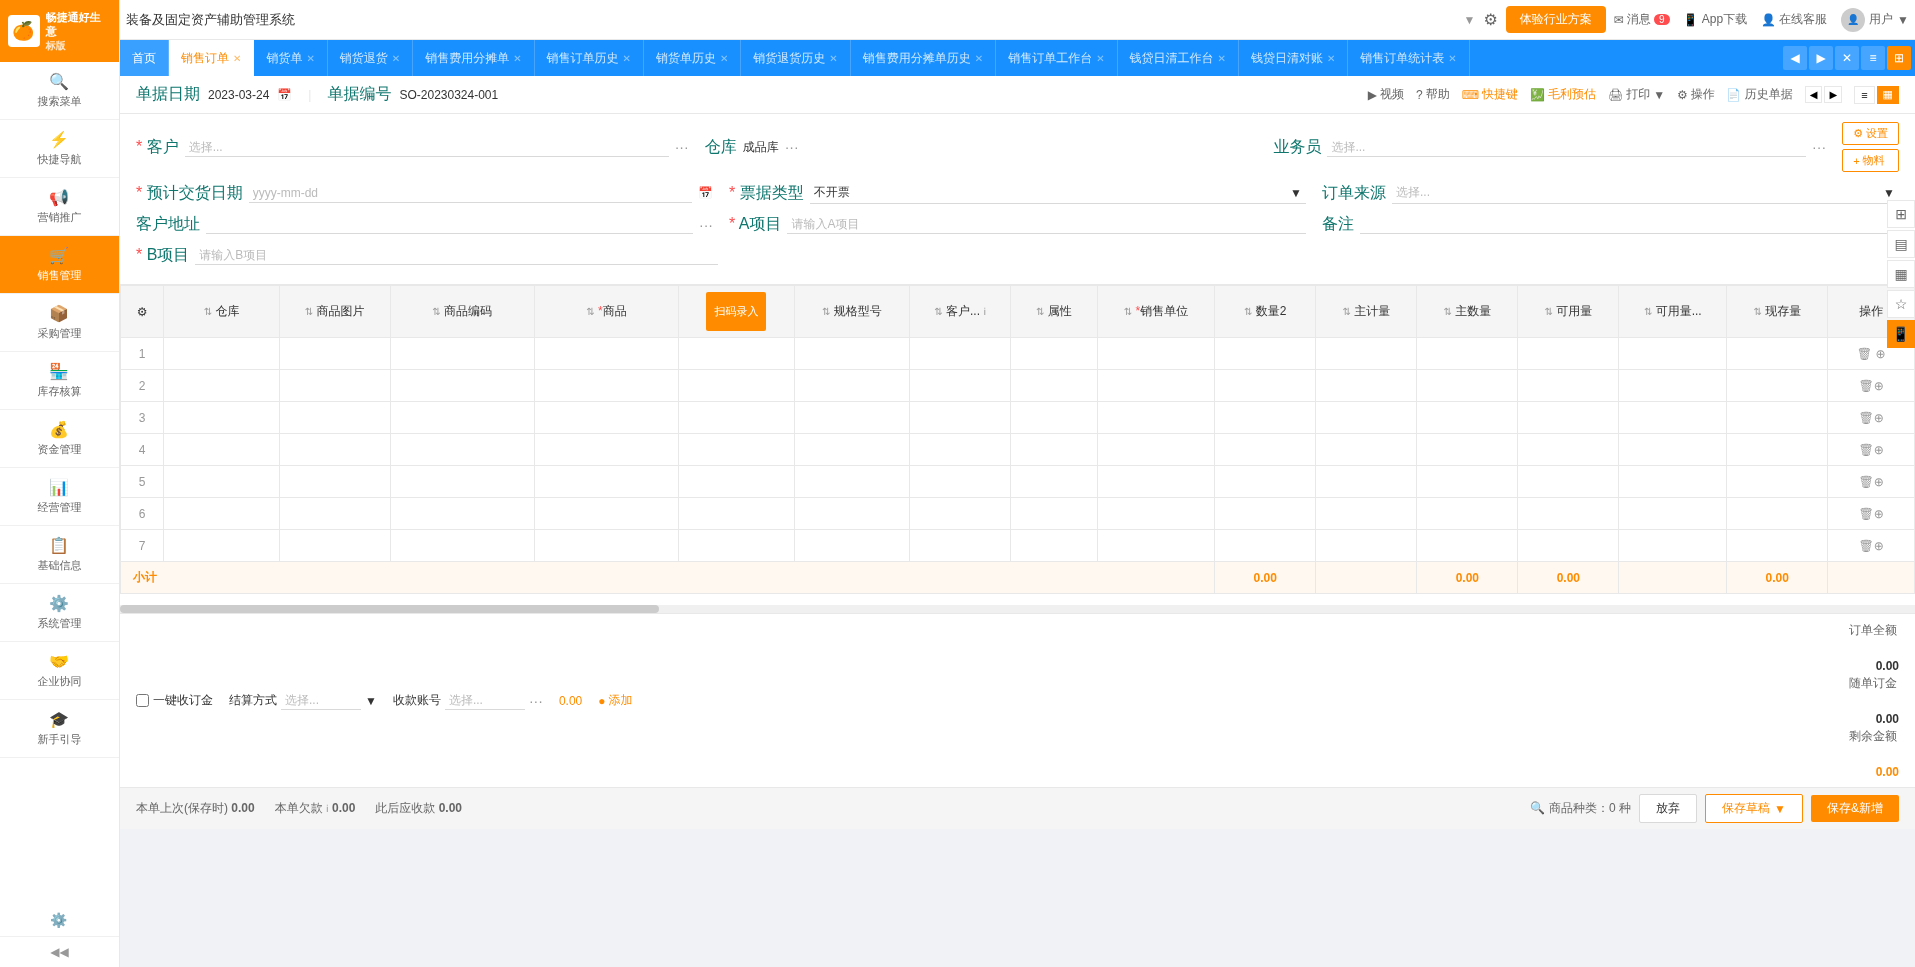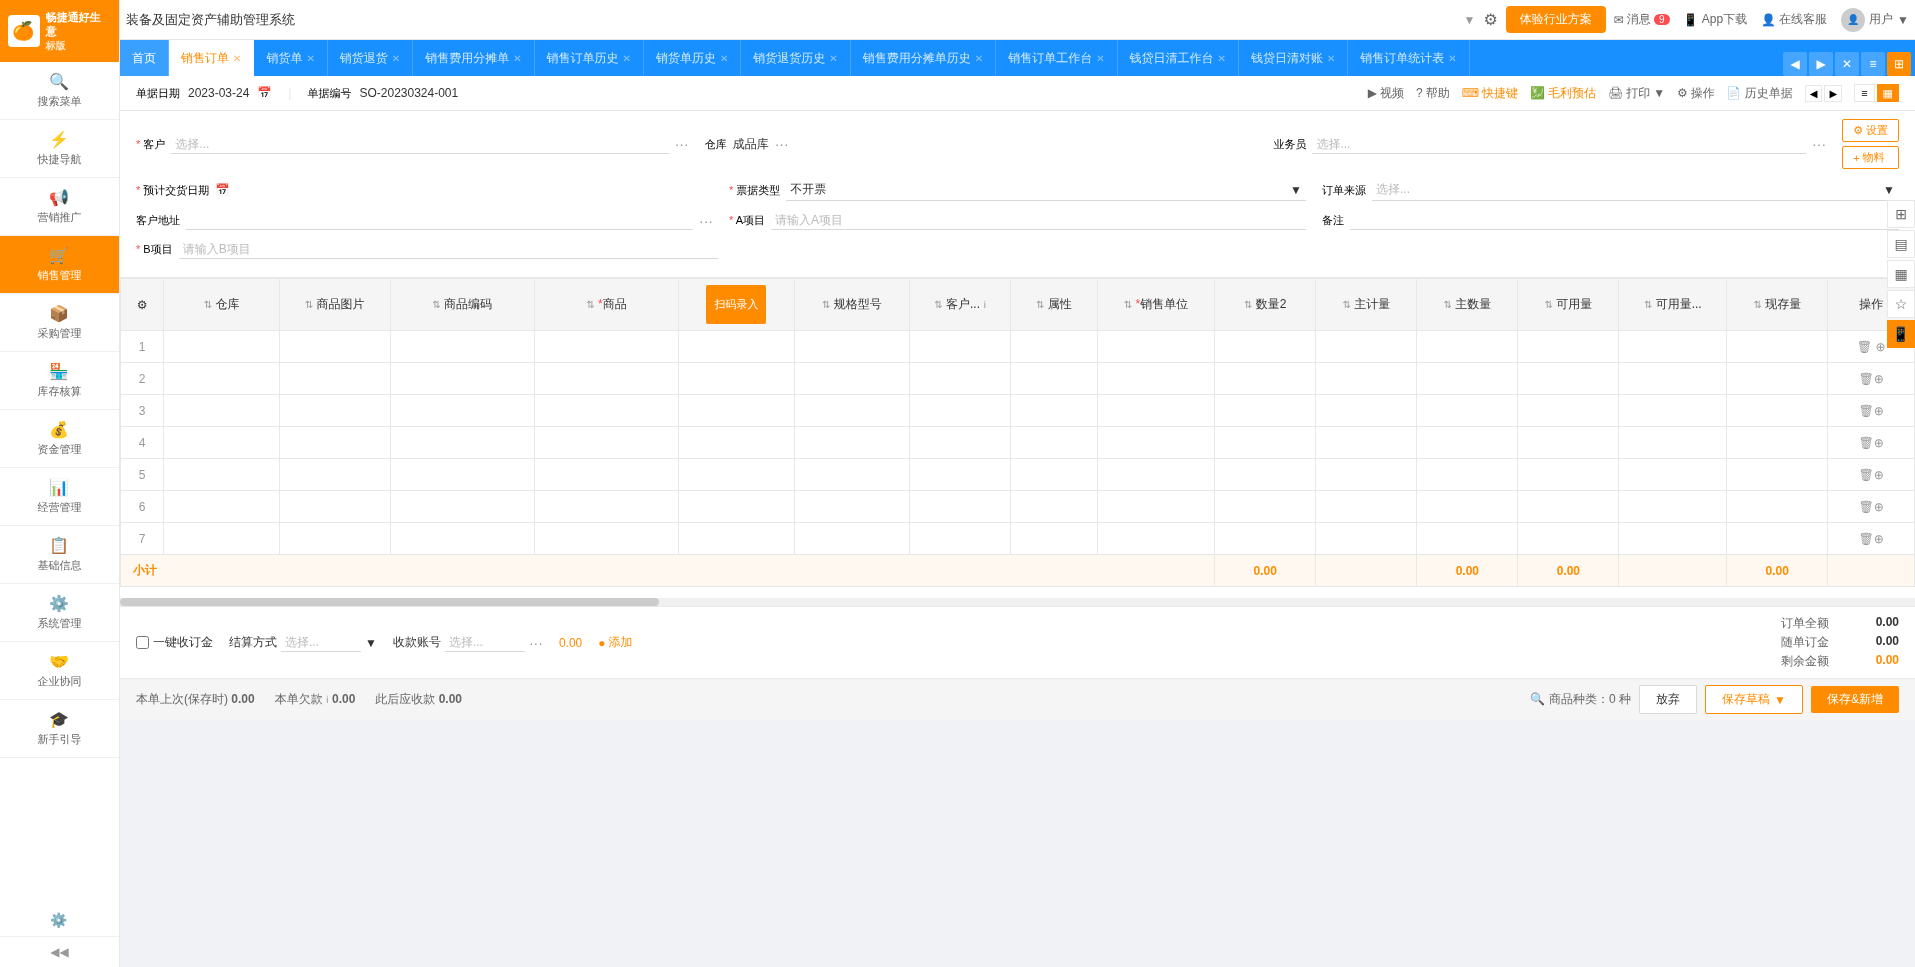--- a/index.html
+++ b/index.html
@@ -26,42 +26,42 @@
     .topbar { height: 40px; background: #fff; display: flex; align-items: center; padding: 0 6px; border-bottom: 1px solid #e8e8e8; gap: 8px; }
     .topbar-app-name { font-size: 13px; color: #333; flex: 1; }
     .topbar-solution-btn { background: #ff8c00; color: #fff; border: none; padding: 5px 14px; border-radius: 4px; cursor: pointer; font-size: 12px; }
     .topbar-icons { display: flex; align-items: center; gap: 14px; color: #666; font-size: 12px; }
     .topbar-icon-item { display: flex; align-items: center; gap: 3px; cursor: pointer; }
     .badge { background: #ff4d4f; color: #fff; border-radius: 8px; padding: 0 4px; font-size: 10px; min-width: 16px; text-align: center; }
     .topbar-user { display: flex; align-items: center; gap: 4px; cursor: pointer; }
     .avatar { width: 24px; height: 24px; background: #ccc; border-radius: 50%; display: flex; align-items: center; justify-content: center; color: #fff; font-size: 10px; }
 
     
-    .tabs-bar { height: 36px; background: #1890ff; display: flex; align-items: flex-end; padding: 0 0; overflow: hidden; }
+    .tabs-bar { height: 36px; background: #1890ff; display: flex; align-items: center; padding: 0 0; overflow: hidden; }
     .tab-item { height: 36px; padding: 0 12px; display: flex; align-items: center; gap: 4px; cursor: pointer; color: rgba(255,255,255,0.8); font-size: 12px; white-space: nowrap; border-right: 1px solid rgba(255,255,255,0.2); }
     .tab-item.active { background: #fff; color: #ff8c00; }
     .tab-item.home { background: rgba(255,255,255,0.15); color: #fff; }
     .tab-close { font-size: 10px; opacity: 0.6; }
     .tabs-nav { display: flex; gap: 2px; margin-left: auto; align-items: center; padding-right: 4px; }
     .tabs-nav-btn { width: 24px; height: 24px; background: rgba(255,255,255,0.2); color: #fff; border: none; cursor: pointer; display: flex; align-items: center; justify-content: center; font-size: 12px; border-radius: 2px; }
 
     
     .content { flex: 1; display: flex; flex-direction: column; overflow: hidden; background: #f0f2f5; }
 
     
     .form-header { background: #fff; padding: 8px 16px; display: flex; align-items: center; gap: 16px; border-bottom: 1px solid #e8e8e8; flex-wrap: wrap; }
     .form-header-left { display: flex; align-items: center; gap: 8px; }
     .form-value { font-size: 12px; color: #333; }
     .date-icon { color: #999; cursor: pointer; }
     .form-header-right { display: flex; align-items: center; gap: 12px; margin-left: auto; font-size: 12px; color: #666; }
     .header-btn { display: flex; align-items: center; gap: 3px; cursor: pointer; color: #666; }
     .header-btn.orange { color: #ff8c00; }
     .form-row { display: flex; align-items: center; margin-bottom: 10px; gap: 16px; }
     .form-field { display: flex; align-items: center; gap: 6px; flex: 1; }
-    .field-label { color: #000000; font-size: 11px; white-space: nowrap; }
+    .field-label { color: #0f766e; font-size: 16px; white-space: nowrap; }
     .field-required::before { content: '* '; color: #ff4d4f; }
     .field-input { border: none; border-bottom: 1px solid #d9d9d9; padding: 2px 4px; font-size: 12px; color: #333; outline: none; flex: 1; min-width: 80px; background: transparent; }
     .field-input::placeholder { color: #bbb; }
     .field-select { display: flex; align-items: center; gap: 4px; border-bottom: 1px solid #d9d9d9; padding: 2px 4px; flex: 1; cursor: pointer; min-width: 80px; }
     .field-select-value { font-size: 12px; color: #333; flex: 1; }
     .field-select-placeholder { font-size: 12px; color: #bbb; flex: 1; }
     .field-dots { color: #999; cursor: pointer; font-size: 14px; }
     .side-btns { display: flex; flex-direction: column; gap: 4px; margin-left: auto; }
     .side-btn { padding: 3px 10px; font-size: 11px; border: 1px solid; border-radius: 2px; cursor: pointer; display: flex; align-items: center; gap: 3px; }
     .side-btn.setting { border-color: #ff8c00; color: #ff8c00; background: #fff; }
@@ -85,21 +85,21 @@
     
     .bottom-bar { background: #fff; padding: 8px 16px; border-top: 1px solid #e8e8e8; display: flex; align-items: center; gap: 16px; }
     .bottom-checkbox { display: flex; align-items: center; gap: 4px; cursor: pointer; }
     .bottom-field { display: flex; align-items: center; gap: 4px; }
     .bottom-input { border: none; border-bottom: 1px solid #d9d9d9; padding: 2px 4px; font-size: 12px; width: 80px; outline: none; }
     .bottom-input::placeholder { color: #bbb; }
     .add-btn { color: #ff8c00; cursor: pointer; display: flex; align-items: center; gap: 3px; }
 
     
     .summary-panel { margin-left: auto; display: flex; flex-direction: column; gap: 2px; font-size: 12px; }
-    .summary-row { display: flex; justify-content: space-between; gap: 20px; }
+    .summary-row { display: flex; justify-content: space-between; gap: 20px; flex-direction: column; }
     .summary-label { color: #666; }
     .summary-value { color: #333; font-weight: bold; min-width: 50px; text-align: right; }
 
     
     .status-bar { background: #f5f5f5; padding: 6px 16px; border-top: 1px solid #e8e8e8; display: flex; align-items: center; gap: 20px; font-size: 12px; color: #666; }
     .status-bar-right { margin-left: auto; display: flex; align-items: center; gap: 8px; }
     .discard-btn { padding: 5px 16px; border: 1px solid #d9d9d9; background: #fff; color: #333; cursor: pointer; border-radius: 2px; font-size: 12px; }
     .save-draft-btn { padding: 5px 16px; border: 1px solid #ff8c00; background: #fff; color: #ff8c00; cursor: pointer; border-radius: 2px; font-size: 12px; display: flex; align-items: center; gap: 4px; }
     .save-new-btn { padding: 5px 16px; background: #ff8c00; color: #fff; border: none; cursor: pointer; border-radius: 2px; font-size: 12px; }
 
@@ -372,20 +372,21 @@
           <button class="side-btn additem">
             <span>+</span>
             <span>物料</span>
           </button>
         </div>
       </div>
 
       <div class="form-row">
         <div class="form-field" style="flex:2;">
           <span class="field-label field-required">预计交货日期</span>
+          <input class="field-input" placeholder="yyyy-mm-dd" style="">
           <span class="date-icon">📅</span>
         </div>
         <div class="form-field" style="flex:2;">
           <span class="field-label field-required">票据类型</span>
           <div class="field-select">
             <span class="field-select-value">不开票</span>
             <span>▼</span>
           </div>
         </div>
         <div class="form-field" style="flex:2;">

